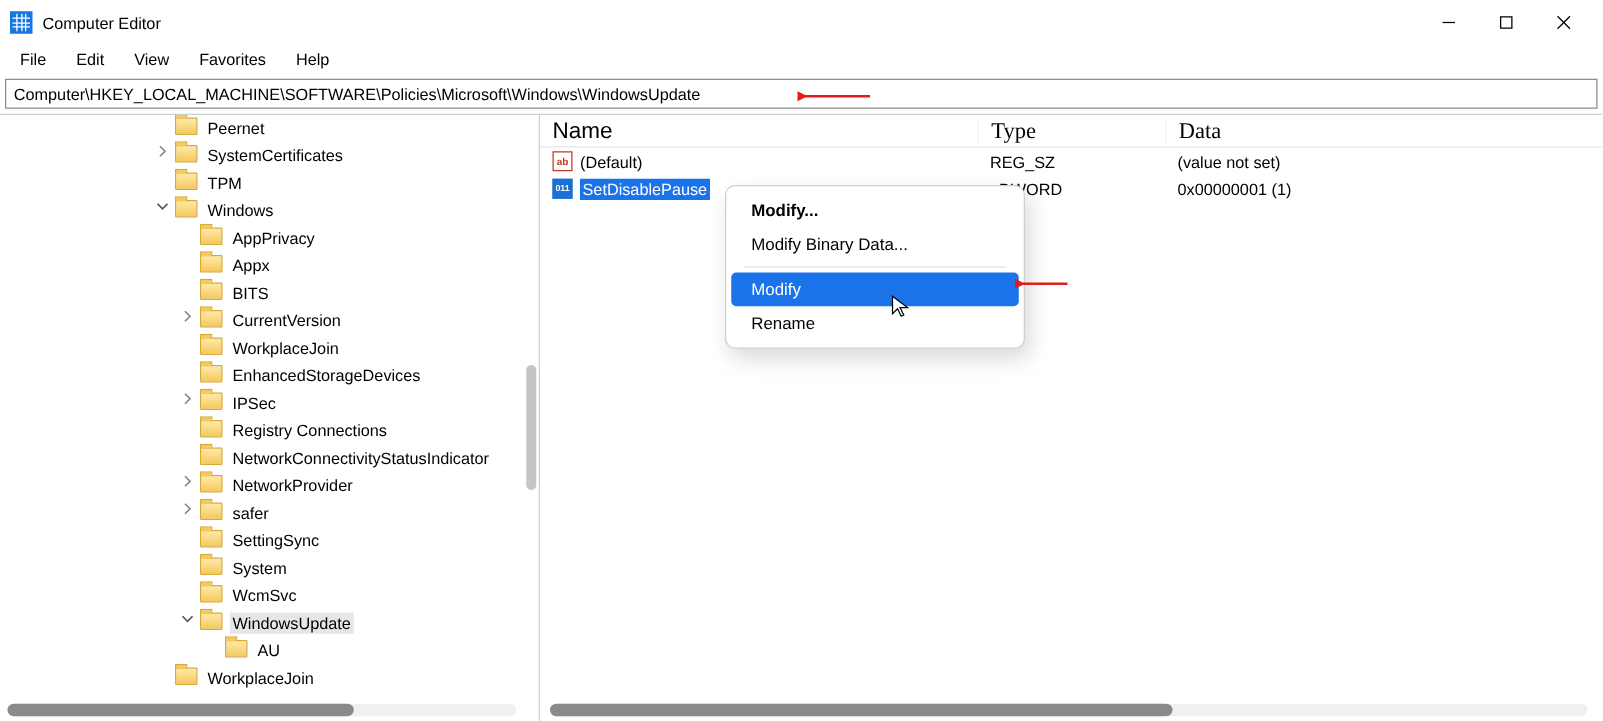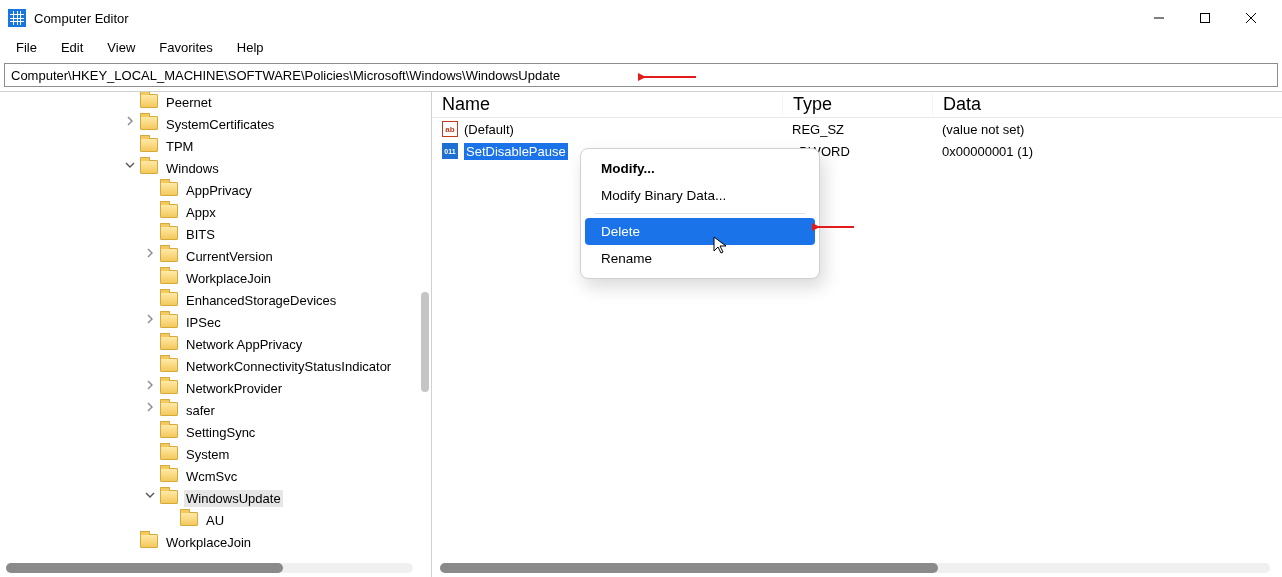--- a/index.html
+++ b/index.html
@@ -146,21 +146,21 @@
     display: flex;
     height: 26px;
     align-items: center;
     border-bottom: 1px solid #e8e8e8;
     font-size: 18px;
   }
   .col { padding: 0 10px; }
   .col-name { width: 350px; }
   .col-type { width: 150px; }
   .col-data { flex:1; }
-  .col + .col { border-left: 1px solid #f4f4f4; }
+  .col + .col { border-left: 1px solid #f4f4f4; font-family: Liberation Serif, serif; }
 
   .list-body { }
   .list-row {
     display: flex;
     height: 22px;
     align-items: center;
   }
   .cell { padding: 0 10px; display:flex; align-items:center; gap:6px;}
   .cell-name { width: 350px; }
   .cell-type { width: 150px; }
@@ -495,21 +495,21 @@
           </span>
           <span class="spacer-ind">
             <span class="dotted-vline"></span>
           </span>
           <span class="spacer-ind"></span>
           <span class="spacer-ind"></span>
           <span class="spacer-ind"></span>
           <span class="spacer-ind"></span>
           <span class="expander"></span>
           <span class="folder"></span>
-          <span class="tree-label">Network AppPrivacy</span>
+          <span class="tree-label">Registry Connections</span>
         </div>
         <div class="tree-row">
           <span class="spacer-ind">
             <span class="dotted-vline"></span>
           </span>
           <span class="spacer-ind">
             <span class="dotted-vline"></span>
           </span>
           <span class="spacer-ind">
             <span class="dotted-vline"></span>
@@ -714,21 +714,21 @@
     <div class="hscroll-track" style="left:8px; right:12px;">
       <div class="hscroll-thumb" style="width:60%"></div>
     </div>
   </div>
 </div>
 
 <div class="ctxmenu">
   <div class="ctxitem bold">Modify...</div>
   <div class="ctxitem">Modify Binary Data...</div>
   <div class="ctxsep"></div>
-  <div class="ctxitem hl">Delete</div>
+  <div class="ctxitem hl">Modify</div>
   <div class="ctxitem">Rename</div>
 </div>
 
 <div class="arrow" style="left:638px; top:70px;">
   <svg width="60" height="14">
       <defs>
         <marker id="ah1" markerWidth="8" markerHeight="8" refX="1" refY="4" orient="auto">
           <path d="M8,0 L0,4 L8,8 z" fill="#e21b1b"></path>
         </marker>
       </defs>

